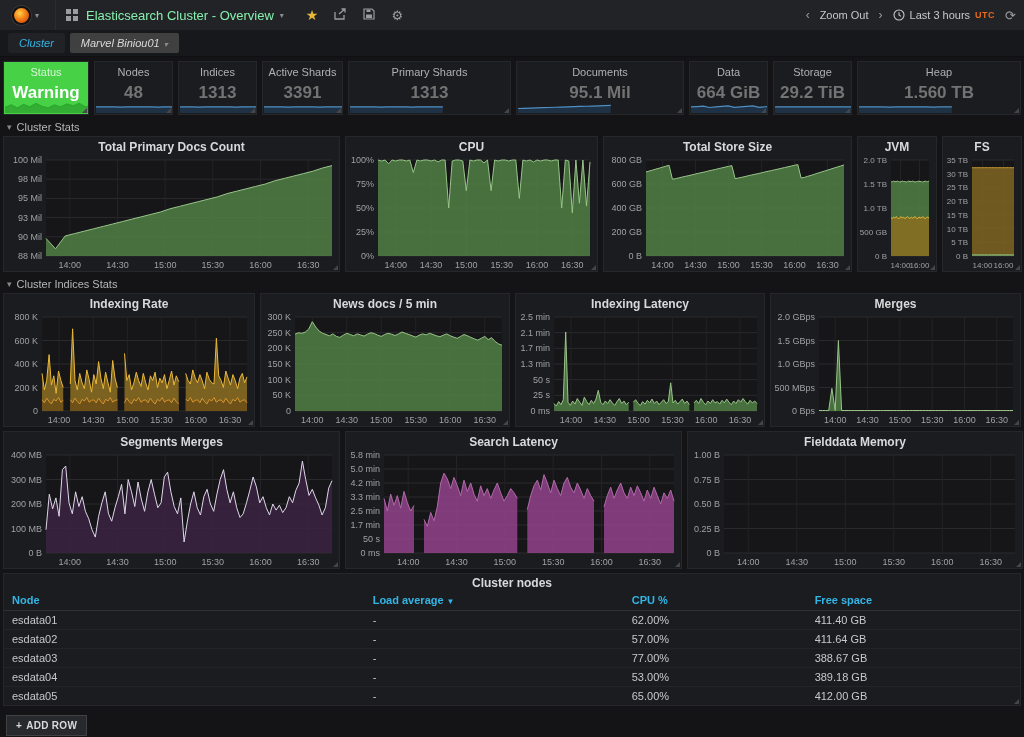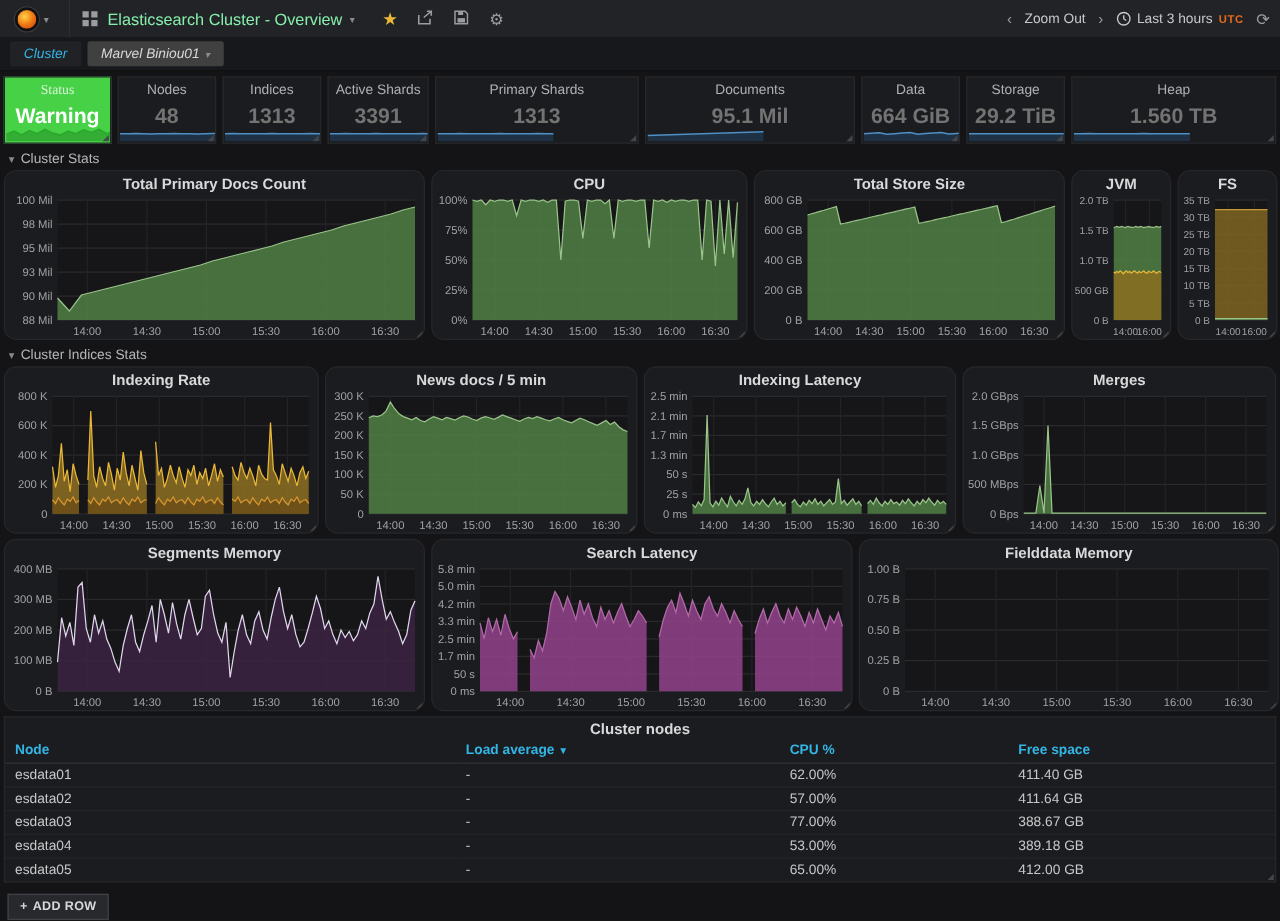--- a/index.html
+++ b/index.html
@@ -44,21 +44,21 @@
   .panel::after { content:""; position:absolute; right:1px; bottom:1px; width:0; height:0;
     border-left:5px solid transparent; border-bottom:5px solid #45464a; }
 
   
   .stat-panel { height:54px; text-align:center; overflow:hidden; cursor:pointer; }
   .stat-label { font-size:11px; padding-top:4px; color:#aeb0b3; }
   .stat-value { font-size:17px; font-weight:bold; color:#737373; margin-top:5px; }
   .stat-spark { position:absolute; bottom:1px; left:1px; right:1px; height:13px; }
 
   
-  .chart-panel { overflow:hidden; cursor:pointer;border-radius:10px; }
+  .chart-panel { overflow:hidden; cursor:pointer; }
   .chart-title { text-align:center; font-size:12px; font-weight:bold; color:#d8d9da; padding-top:3px; height:17px; }
 
   
   .table-panel { width:1018px; height:133px; overflow:hidden; }
   .table-title { text-align:center; font-size:12px; font-weight:bold; color:#d8d9da; padding-top:2px; height:16px; }
   table.nodes { width:100%; border-collapse:collapse; font-size:11px; table-layout:fixed; }
   table.nodes th { text-align:left; color:#33b5e5; font-weight:bold; padding:4px 8px 4px 8px; border-bottom:1px solid #303033; cursor:pointer; }
   table.nodes td { padding:3px 8px; border-top:1px solid #242427; color:#c7c8c9; }
   td.cpu-col { color:#e8731a; }
   td.load-col { color:#9a9ca0; }
@@ -126,21 +126,21 @@
     <span>Marvel Biniou01</span><span class="caret">▾</span>
   </span>
 </div>
 
 <div class="content">
 
   
   <div class="row-flex">
     <span class="drag-dots">⋮</span>
   <div class="panel stat-panel" style="flex: 0 0 86px; background: rgb(71, 209, 71);">
-        <div class="stat-label" style="color: rgba(255, 255, 255, 0.78); font-family: Liberation Serif, serif;">Status</div>
+        <div class="stat-label" style="color: rgba(255, 255, 255, 0.78);">Status</div>
         <div class="stat-value" style="color: rgb(255, 255, 255);">Warning</div>
         <svg class="stat-spark" viewBox="0 0 100 14" preserveAspectRatio="none">
           <polygon points="0,14 0,8.05 6.666666666666667,5.300000000000001 13.333333333333334,8.6 20,4.75 26.666666666666668,7.5 33.33333333333333,3.6500000000000004 40,6.949999999999999 46.666666666666664,8.6 53.333333333333336,5.300000000000001 60,7.5 66.66666666666666,4.199999999999999 73.33333333333333,6.4 80,3.6500000000000004 86.66666666666667,7.5 93.33333333333333,5.300000000000001 100,6.949999999999999 100,14" fill="rgba(25,120,25,0.40)"></polygon>
           <polyline points="0,8.05 6.666666666666667,5.300000000000001 13.333333333333334,8.6 20,4.75 26.666666666666668,7.5 33.33333333333333,3.6500000000000004 40,6.949999999999999 46.666666666666664,8.6 53.333333333333336,5.300000000000001 60,7.5 66.66666666666666,4.199999999999999 73.33333333333333,6.4 80,3.6500000000000004 86.66666666666667,7.5 93.33333333333333,5.300000000000001 100,6.949999999999999" fill="none" stroke="#2aa82a" stroke-width="1.2" vector-effect="non-scaling-stroke"></polyline>
         </svg>
       </div>
       <div class="panel stat-panel" style="flex: 0 0 79px;">
         <div class="stat-label">Nodes</div>
         <div class="stat-value">48</div>
         <svg class="stat-spark" viewBox="0 0 100 14" preserveAspectRatio="none">
@@ -481,21 +481,21 @@
           <text x="161.16666666666669" y="112" text-anchor="middle" fill="#9fa1a4" font-size="9">15:30</text>
           <line x1="193.5" y1="6" x2="193.5" y2="100" stroke="#232326" stroke-width="1"></line>
           <text x="193.5" y="112" text-anchor="middle" fill="#9fa1a4" font-size="9">16:00</text>
           <line x1="225.83333333333331" y1="6" x2="225.83333333333331" y2="100" stroke="#232326" stroke-width="1"></line>
           <text x="225.83333333333331" y="112" text-anchor="middle" fill="#9fa1a4" font-size="9">16:30</text>
           <polygon points="48.0,100 48.0,99.5 51.2,99.5 54.5,99.5 57.7,99.5 60.9,77.4 64.2,99.5 67.4,29.5 70.6,99.5 73.9,99.5 77.1,99.5 80.3,99.5 83.6,99.5 86.8,99.5 90.0,99.5 93.3,99.5 96.5,99.5 99.7,99.5 103.0,99.5 106.2,99.5 109.4,99.5 112.7,99.5 115.9,99.5 119.1,99.5 122.4,99.5 125.6,99.5 128.8,99.5 132.1,99.5 135.3,99.5 138.5,99.5 141.8,99.5 145.0,99.5 148.2,99.5 151.5,99.5 154.7,99.5 157.9,99.5 161.2,99.5 164.4,99.5 167.6,99.5 170.9,99.5 174.1,99.5 177.3,99.5 180.6,99.5 183.8,99.5 187.0,99.5 190.3,99.5 193.5,99.5 196.7,99.5 200.0,99.5 203.2,99.5 206.4,99.5 209.7,99.5 212.9,99.5 216.1,99.5 219.4,99.5 222.6,99.5 225.8,99.5 229.1,99.5 232.3,99.5 235.5,99.5 238.8,99.5 242.0,99.5 242.0,100" fill="#4e7d43" fill-opacity="0.88"></polygon>
           <polyline points="48.0,99.5 51.2,99.5 54.5,99.5 57.7,99.5 60.9,77.4 64.2,99.5 67.4,29.5 70.6,99.5 73.9,99.5 77.1,99.5 80.3,99.5 83.6,99.5 86.8,99.5 90.0,99.5 93.3,99.5 96.5,99.5 99.7,99.5 103.0,99.5 106.2,99.5 109.4,99.5 112.7,99.5 115.9,99.5 119.1,99.5 122.4,99.5 125.6,99.5 128.8,99.5 132.1,99.5 135.3,99.5 138.5,99.5 141.8,99.5 145.0,99.5 148.2,99.5 151.5,99.5 154.7,99.5 157.9,99.5 161.2,99.5 164.4,99.5 167.6,99.5 170.9,99.5 174.1,99.5 177.3,99.5 180.6,99.5 183.8,99.5 187.0,99.5 190.3,99.5 193.5,99.5 196.7,99.5 200.0,99.5 203.2,99.5 206.4,99.5 209.7,99.5 212.9,99.5 216.1,99.5 219.4,99.5 222.6,99.5 225.8,99.5 229.1,99.5 232.3,99.5 235.5,99.5 238.8,99.5 242.0,99.5" fill="none" stroke="#9ac48a" stroke-width="1"></polyline>
         </svg></div>
     </div>
   <div class="row-flex">
-      <div class="panel chart-panel" style="flex: 0 0 337px; height: 138px;"><div class="chart-title">Segments Memory</div><svg width="335" height="119">
+      <div class="panel chart-panel" style="flex: 0 0 337px; height: 138px;"><div class="chart-title">Segments Merges</div><svg width="335" height="119">
           <rect x="42" y="6" width="286" height="98" fill="#161618"></rect>
           <line x1="42" y1="104" x2="328" y2="104" stroke="#2a2a2d" stroke-width="1"></line>
           <text x="38" y="107" text-anchor="end" fill="#9fa1a4" font-size="9">0 B</text>
           <line x1="42" y1="79.5" x2="328" y2="79.5" stroke="#2a2a2d" stroke-width="1"></line>
           <text x="38" y="82.5" text-anchor="end" fill="#9fa1a4" font-size="9">100 MB</text>
           <line x1="42" y1="55" x2="328" y2="55" stroke="#2a2a2d" stroke-width="1"></line>
           <text x="38" y="58" text-anchor="end" fill="#9fa1a4" font-size="9">200 MB</text>
           <line x1="42" y1="30.5" x2="328" y2="30.5" stroke="#2a2a2d" stroke-width="1"></line>
           <text x="38" y="33.5" text-anchor="end" fill="#9fa1a4" font-size="9">300 MB</text>
           <line x1="42" y1="6" x2="328" y2="6" stroke="#2a2a2d" stroke-width="1"></line>

